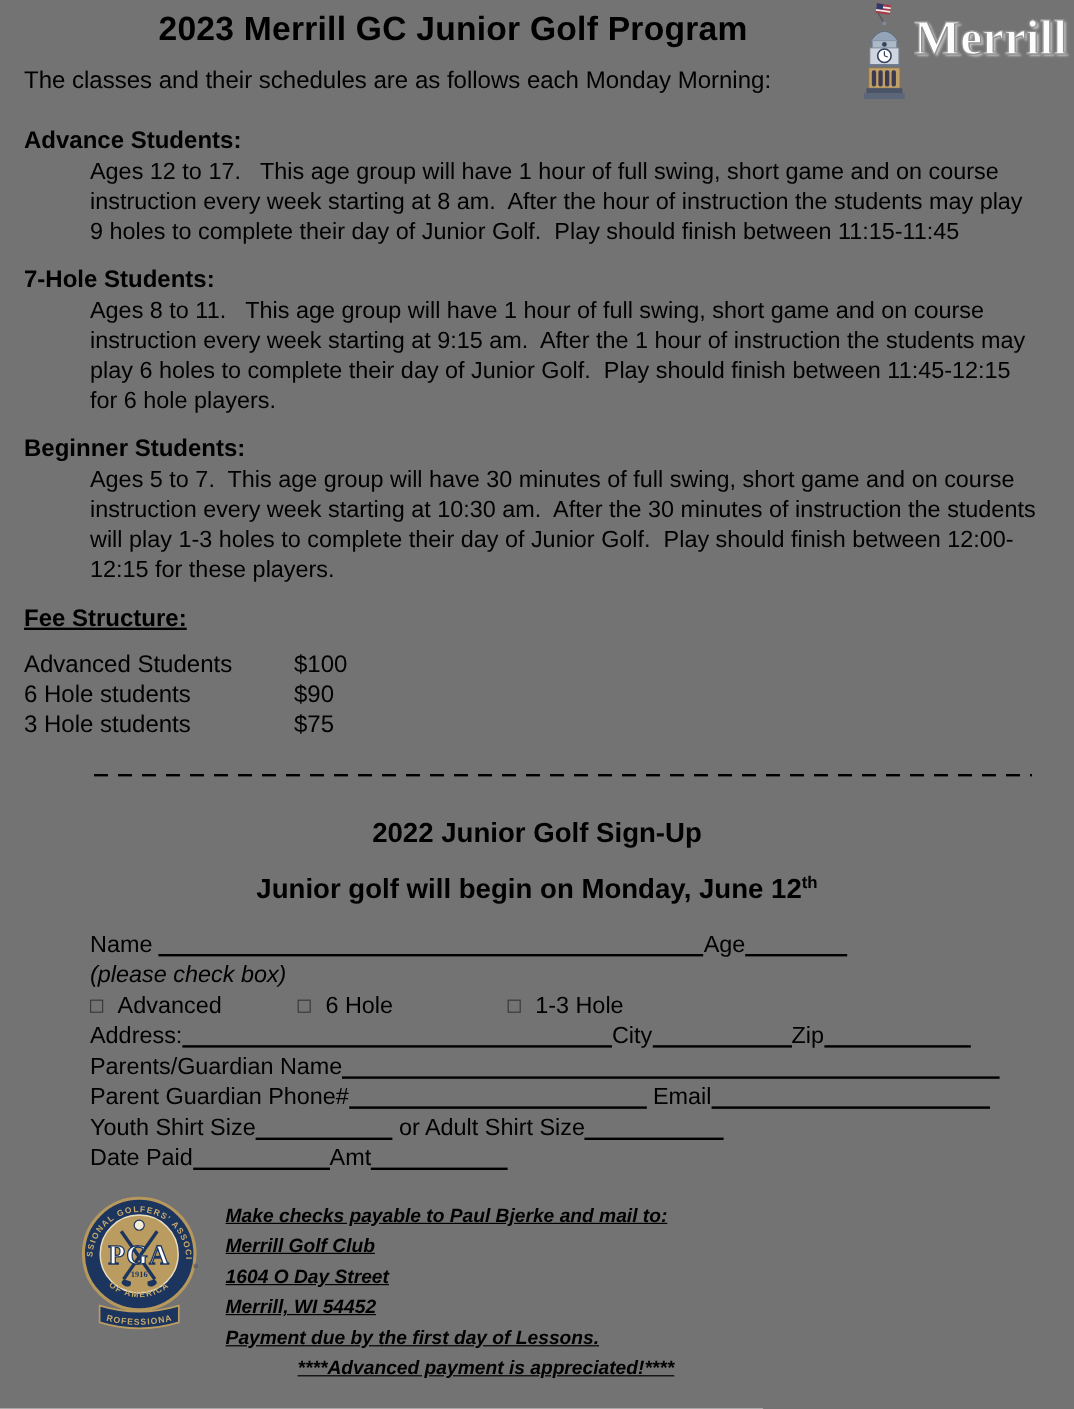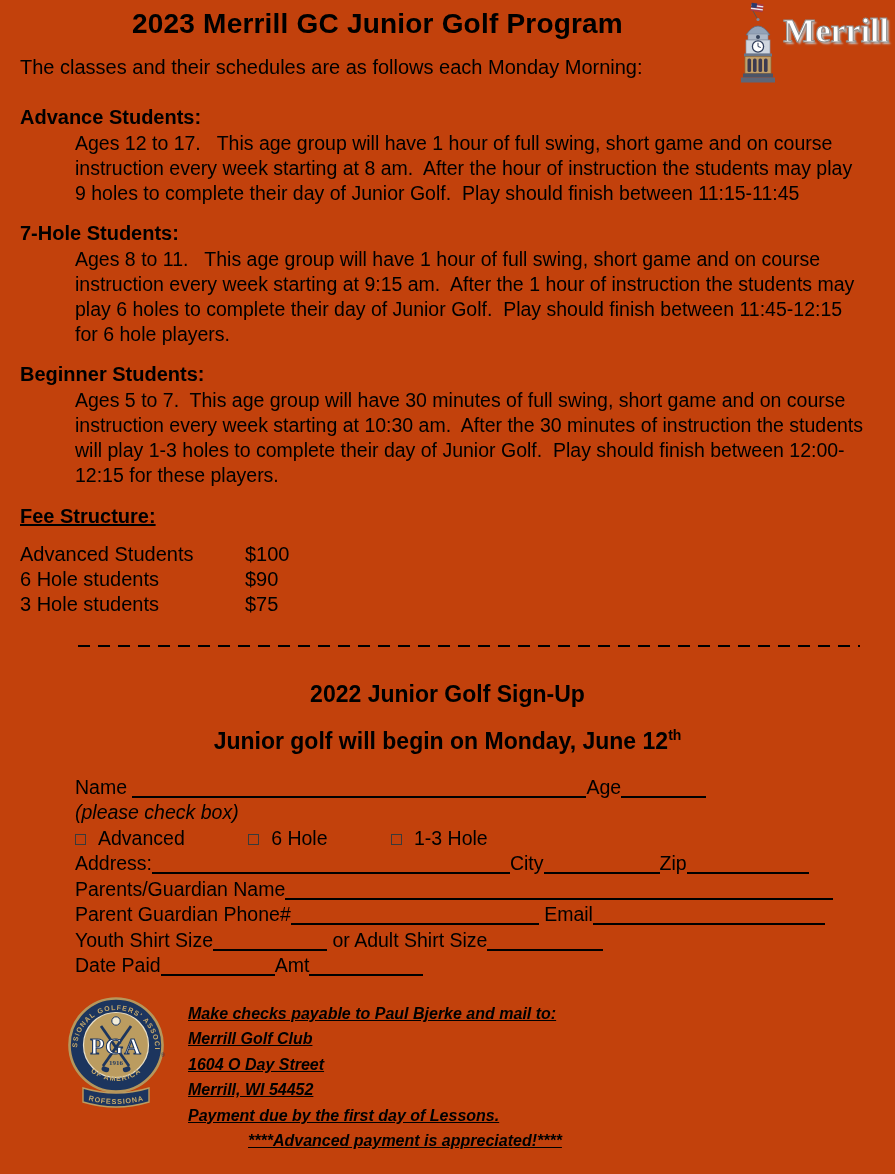--- a/index.html
+++ b/index.html
@@ -1,34 +1,34 @@
 <!DOCTYPE html>
 <html><head>
 <meta charset="utf-8">
 <style>
   * { margin:0; padding:0; box-sizing:border-box; }
   html,body { background:#ffffff; }
   .page {
     position:relative; width:895px; height:1174px; margin:0 auto;
-    background:#c2410c; color:#000;
+    background:#737373; color:#000;
     font-family:"Liberation Sans", sans-serif;
     overflow:hidden;
   }
   
   .header { position:relative; padding-top:8px; height:92px; }
   .doc-title {
     text-align:center; font-size:28px; font-weight:bold;
     letter-spacing:0.2px; padding-right:140px;
   }
   .intro { font-size:20px; margin:16px 0 0 20px; white-space:pre-wrap; }
   .club-logo { position:absolute; top:2px; right:6px; display:flex; align-items:flex-start; }
   .club-name {
     margin-left:4px; margin-top:10px; text-align:left;
     font-family:"Liberation Serif", serif; font-weight:bold;
-    font-size:34px; line-height:38px; color:#fdfdfd;
+    font-size:41px; line-height:38px; color:#fdfdfd;
     -webkit-text-stroke:1.1px #8f8f8f;
     text-shadow:2px 2px 2px #c3c3c3;
     white-space:nowrap;
   }
   
   .sec-h { font-size:20px; font-weight:bold; margin:14px 0 0 20px; }
   .sec-h.gap2 { margin-top:16px; }
   .sec-body {
     font-size:19.5px; line-height:25px; margin:2px 0 0 75px;
     width:792px; white-space:pre-wrap;
@@ -53,21 +53,21 @@
   .fill {
     display:inline-block; height:0; border-bottom:2px solid #000;
     vertical-align:-4px;
   }
   .note-italic { font-style:italic; }
   .cb {
     display:inline-block; width:11px; height:11px;
     border:1.5px solid #3a3a3a; vertical-align:0px; margin-right:12px;
   }
   .cb-item1 { margin-right:58px; }
-  .cb-item2 { margin-right:58px; }
+  .cb-item2 { margin-right:90px; }
   
   .footer { display:flex; margin:16px 0 0 66px; }
   .pga { width:100px; height:120px; flex:0 0 auto; }
   .pay-block {
     margin-left:22px; margin-top:6px;
     font-size:16px; line-height:25.5px; font-weight:bold; font-style:italic;text-decoration:underline;
   }
   .pay-note { margin-left:60px; }
   .arc-text { font-size:7px; font-weight:bold; letter-spacing:1.1px; fill:#c9ab6b; }
   .ribbon-text { font-size:7.2px; font-weight:bold; letter-spacing:0.9px; fill:#c9ab6b; }

